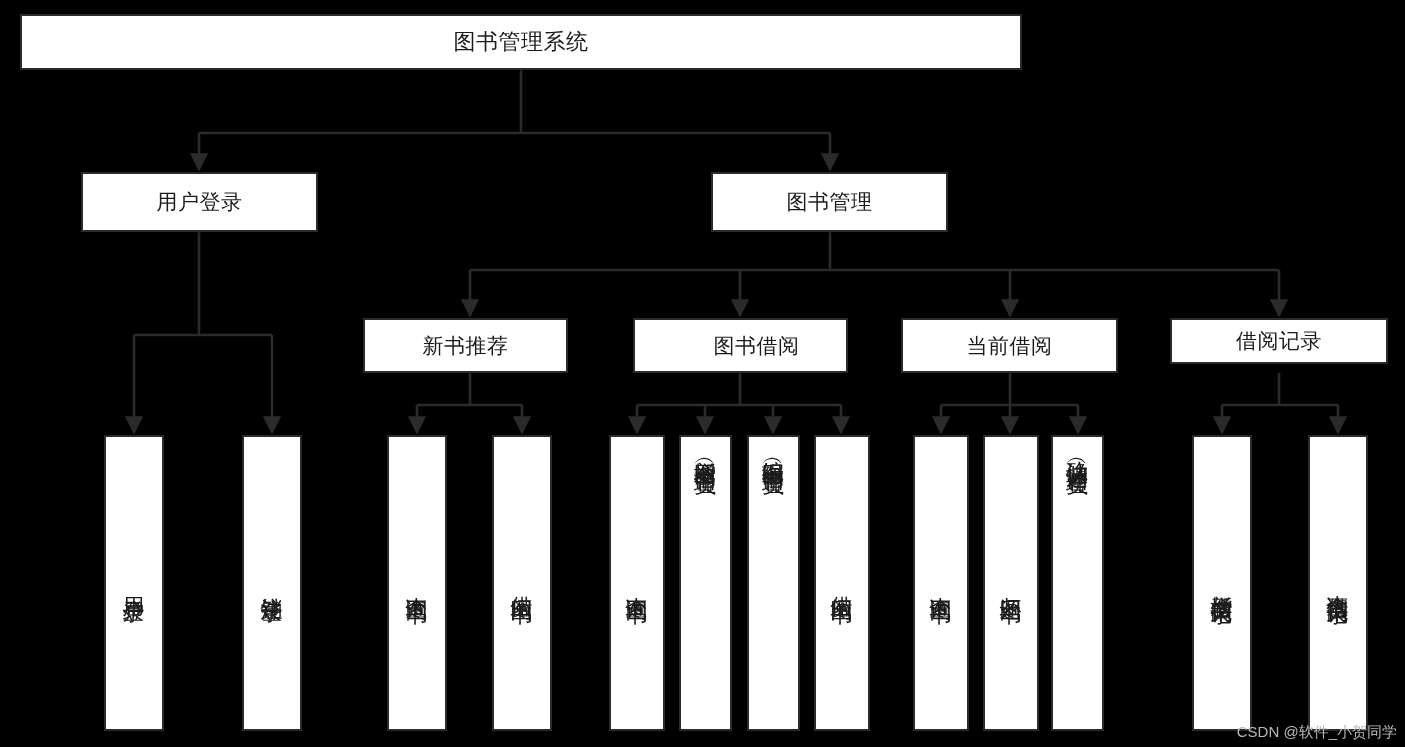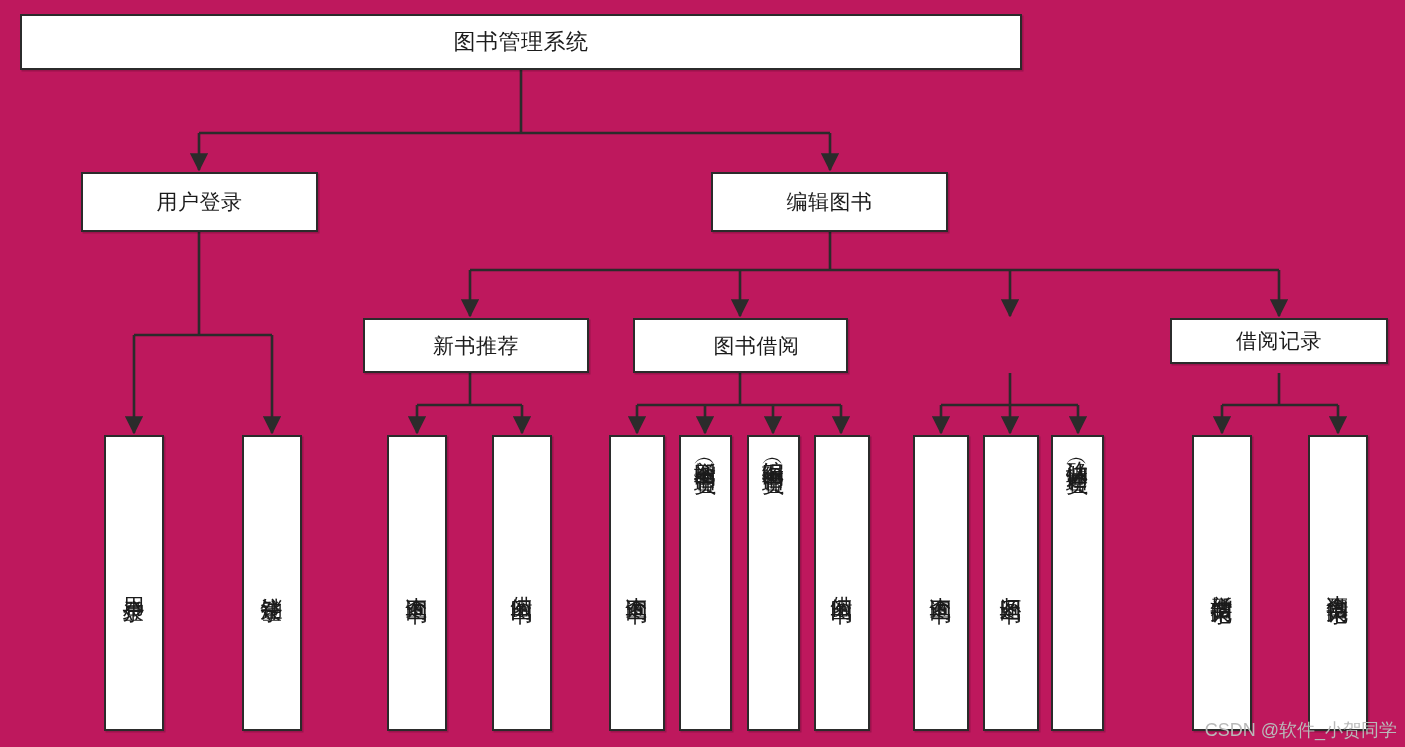--- a/index.html
+++ b/index.html
@@ -4,21 +4,21 @@
 <style>
   html, body {
     margin: 0;
     padding: 0;
     background: #ffffff;
   }
   #canvas {
     position: relative;
     width: 1405px;
     height: 747px;
-    background: #be185d;
+    background: #000000;
     font-family: "Liberation Sans", "DejaVu Sans", sans-serif;
     overflow: hidden;
   }
   #wires {
     position: absolute;
     left: 0;
     top: 0;
     width: 1405px;
     height: 747px;
     pointer-events: none;
@@ -61,21 +61,21 @@
     line-height: 1.32;
     letter-spacing: 2px;
     white-space: nowrap;
   }
   .node.vert.top .label { padding-top: 6px; }
 
   #watermark {
     position: absolute;
     right: 8px;
     bottom: 5px;
-    font-size: 18px;
+    font-size: 15px;
     color: #b9b9b9;
     font-family: "Liberation Sans", "DejaVu Sans", sans-serif;
     white-space: nowrap;
     user-select: none;
   }
 </style>
 </head>
 <body>
 
 <div id="canvas">
@@ -131,29 +131,32 @@
   </svg>
 
   <div class="node horiz root" style="left:20px; top:14px; width:1002px; height:56px;">
     <span class="label">图书管理系统</span>
   </div>
 
   <div class="node horiz" style="left:81px; top:172px; width:237px; height:60px;">
     <span class="label">用户登录</span>
   </div>
   <div class="node horiz" style="left:711px; top:172px; width:237px; height:60px;">
-    <span class="label">编辑图书</span>
-  </div>
-
-  <div class="node horiz" style="left:363px; top:318px; width:226px; height:55px;">
+    <span class="label">图书管理</span>
+  </div>
+
+  <div class="node horiz" style="left:363px; top:318px; width:205px; height:55px;">
     <span class="label">新书推荐</span>
   </div>
   <div class="node horiz" style="left:633px; top:318px; width:215px; height:55px;padding-left:32px;">
     <span class="label">图书借阅</span>
   </div>
+  <div class="node horiz" style="left:901px; top:318px; width:217px; height:55px;">
+    <span class="label">当前借阅</span>
+  </div>
   <div class="node horiz" style="left:1170px; top:318px; width:218px; height:46px;">
     <span class="label">借阅记录</span>
   </div>
 
   <div class="node vert mid" style="left:104px; top:435px; width:60px; height:296px;">
     <span class="label">用户登录</span>
   </div>
   <div class="node vert mid" style="left:242px; top:435px; width:60px; height:296px;">
     <span class="label">注销登录</span>
   </div>

